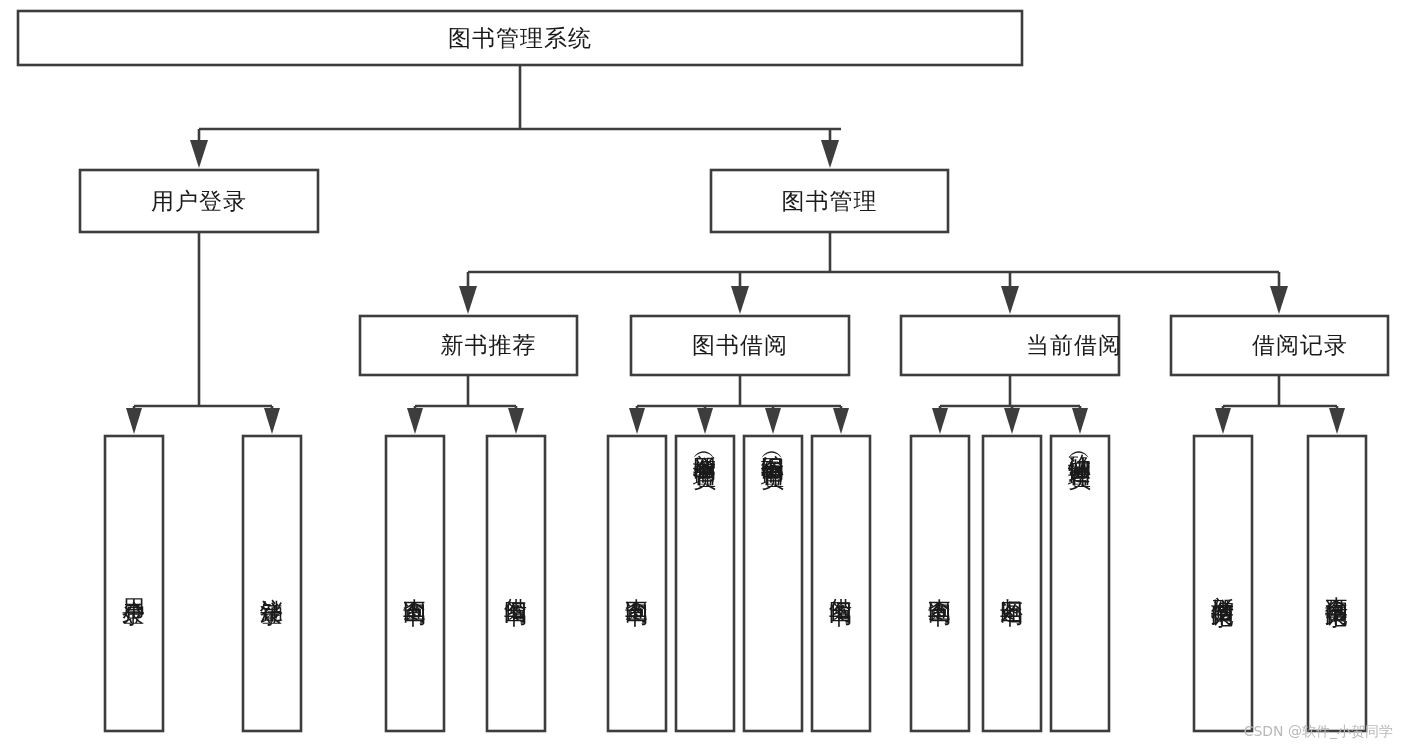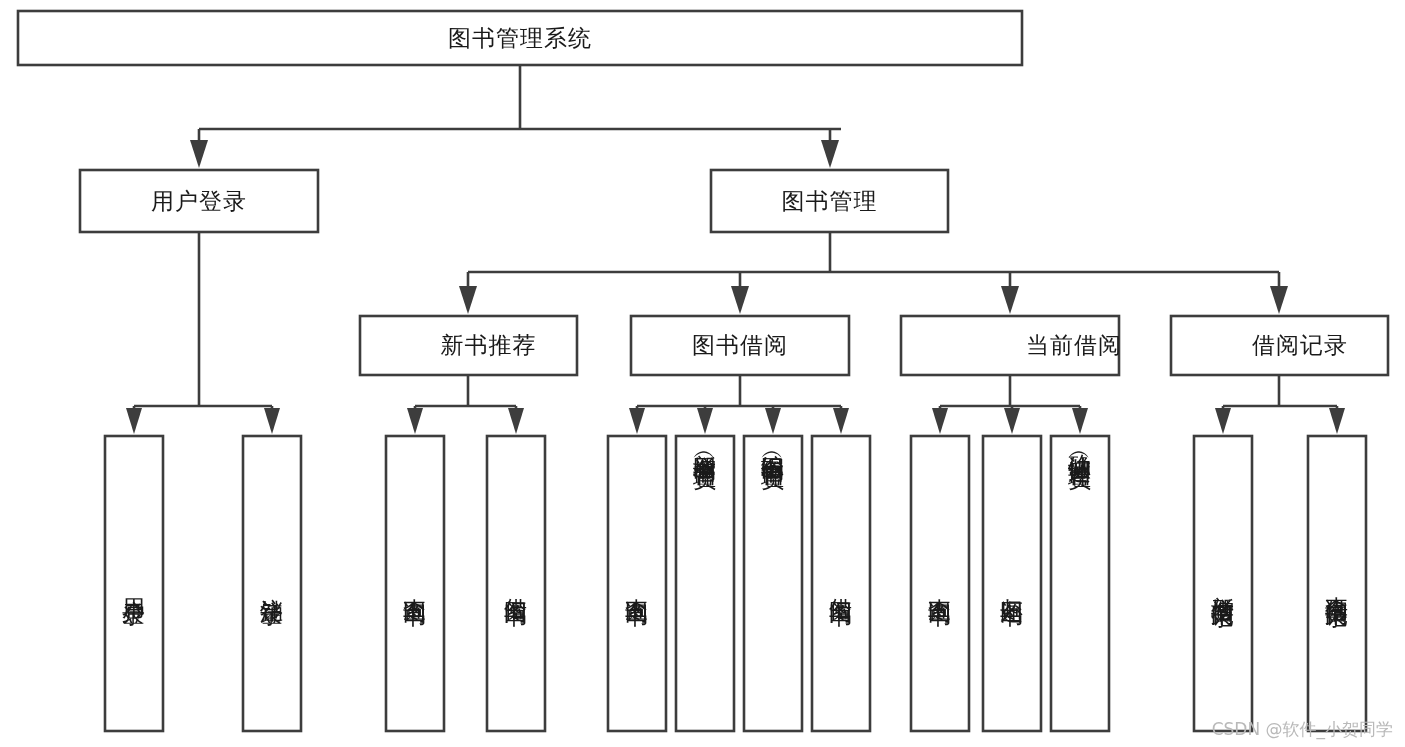--- a/index.html
+++ b/index.html
@@ -70,21 +70,21 @@
     font-size: 23px;
     color: #1a1a1a;
     white-space: nowrap;
     letter-spacing: 1px;
   }
   #watermark {
     position: absolute;
     right: 12px;
     bottom: 6px;
     font-family: "DejaVu Sans", "Liberation Sans", sans-serif;
-    font-size: 17px;
+    font-size: 14px;
     color: #b9b9b9;
     white-space: nowrap;
     pointer-events: none;
   }
 </style>
 </head>
 <body>
 
 <div id="diagram-root">
 

